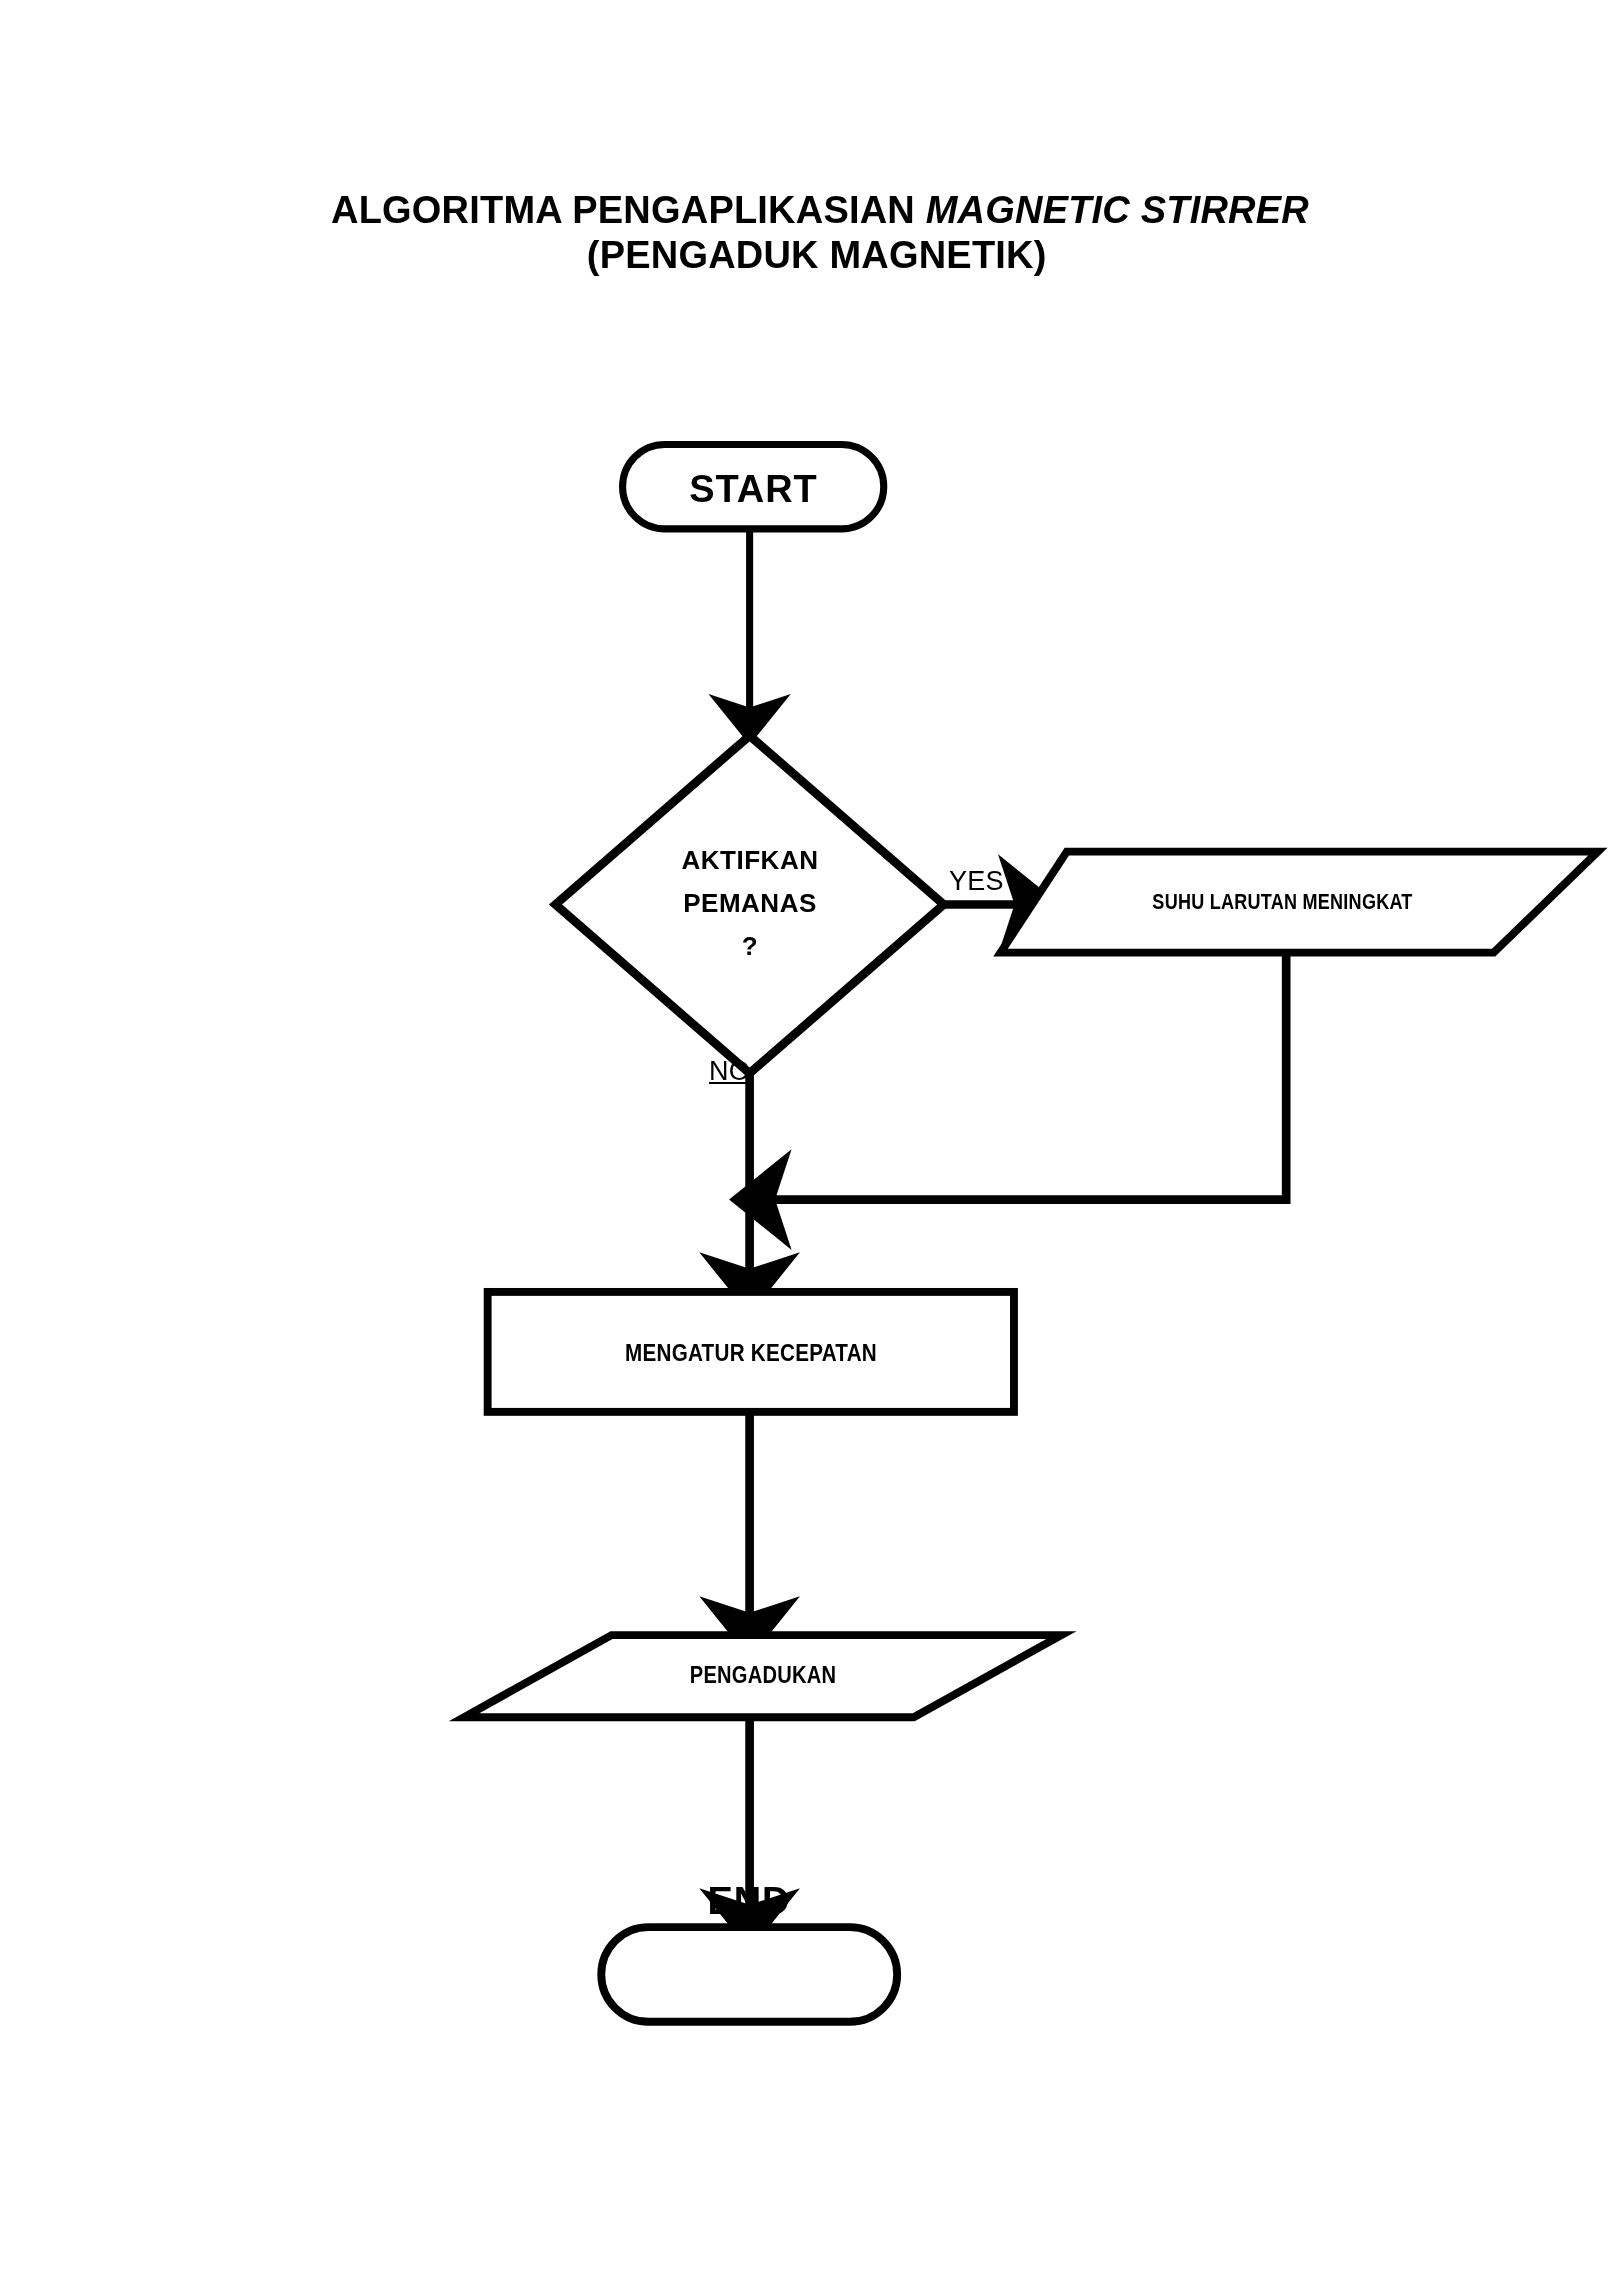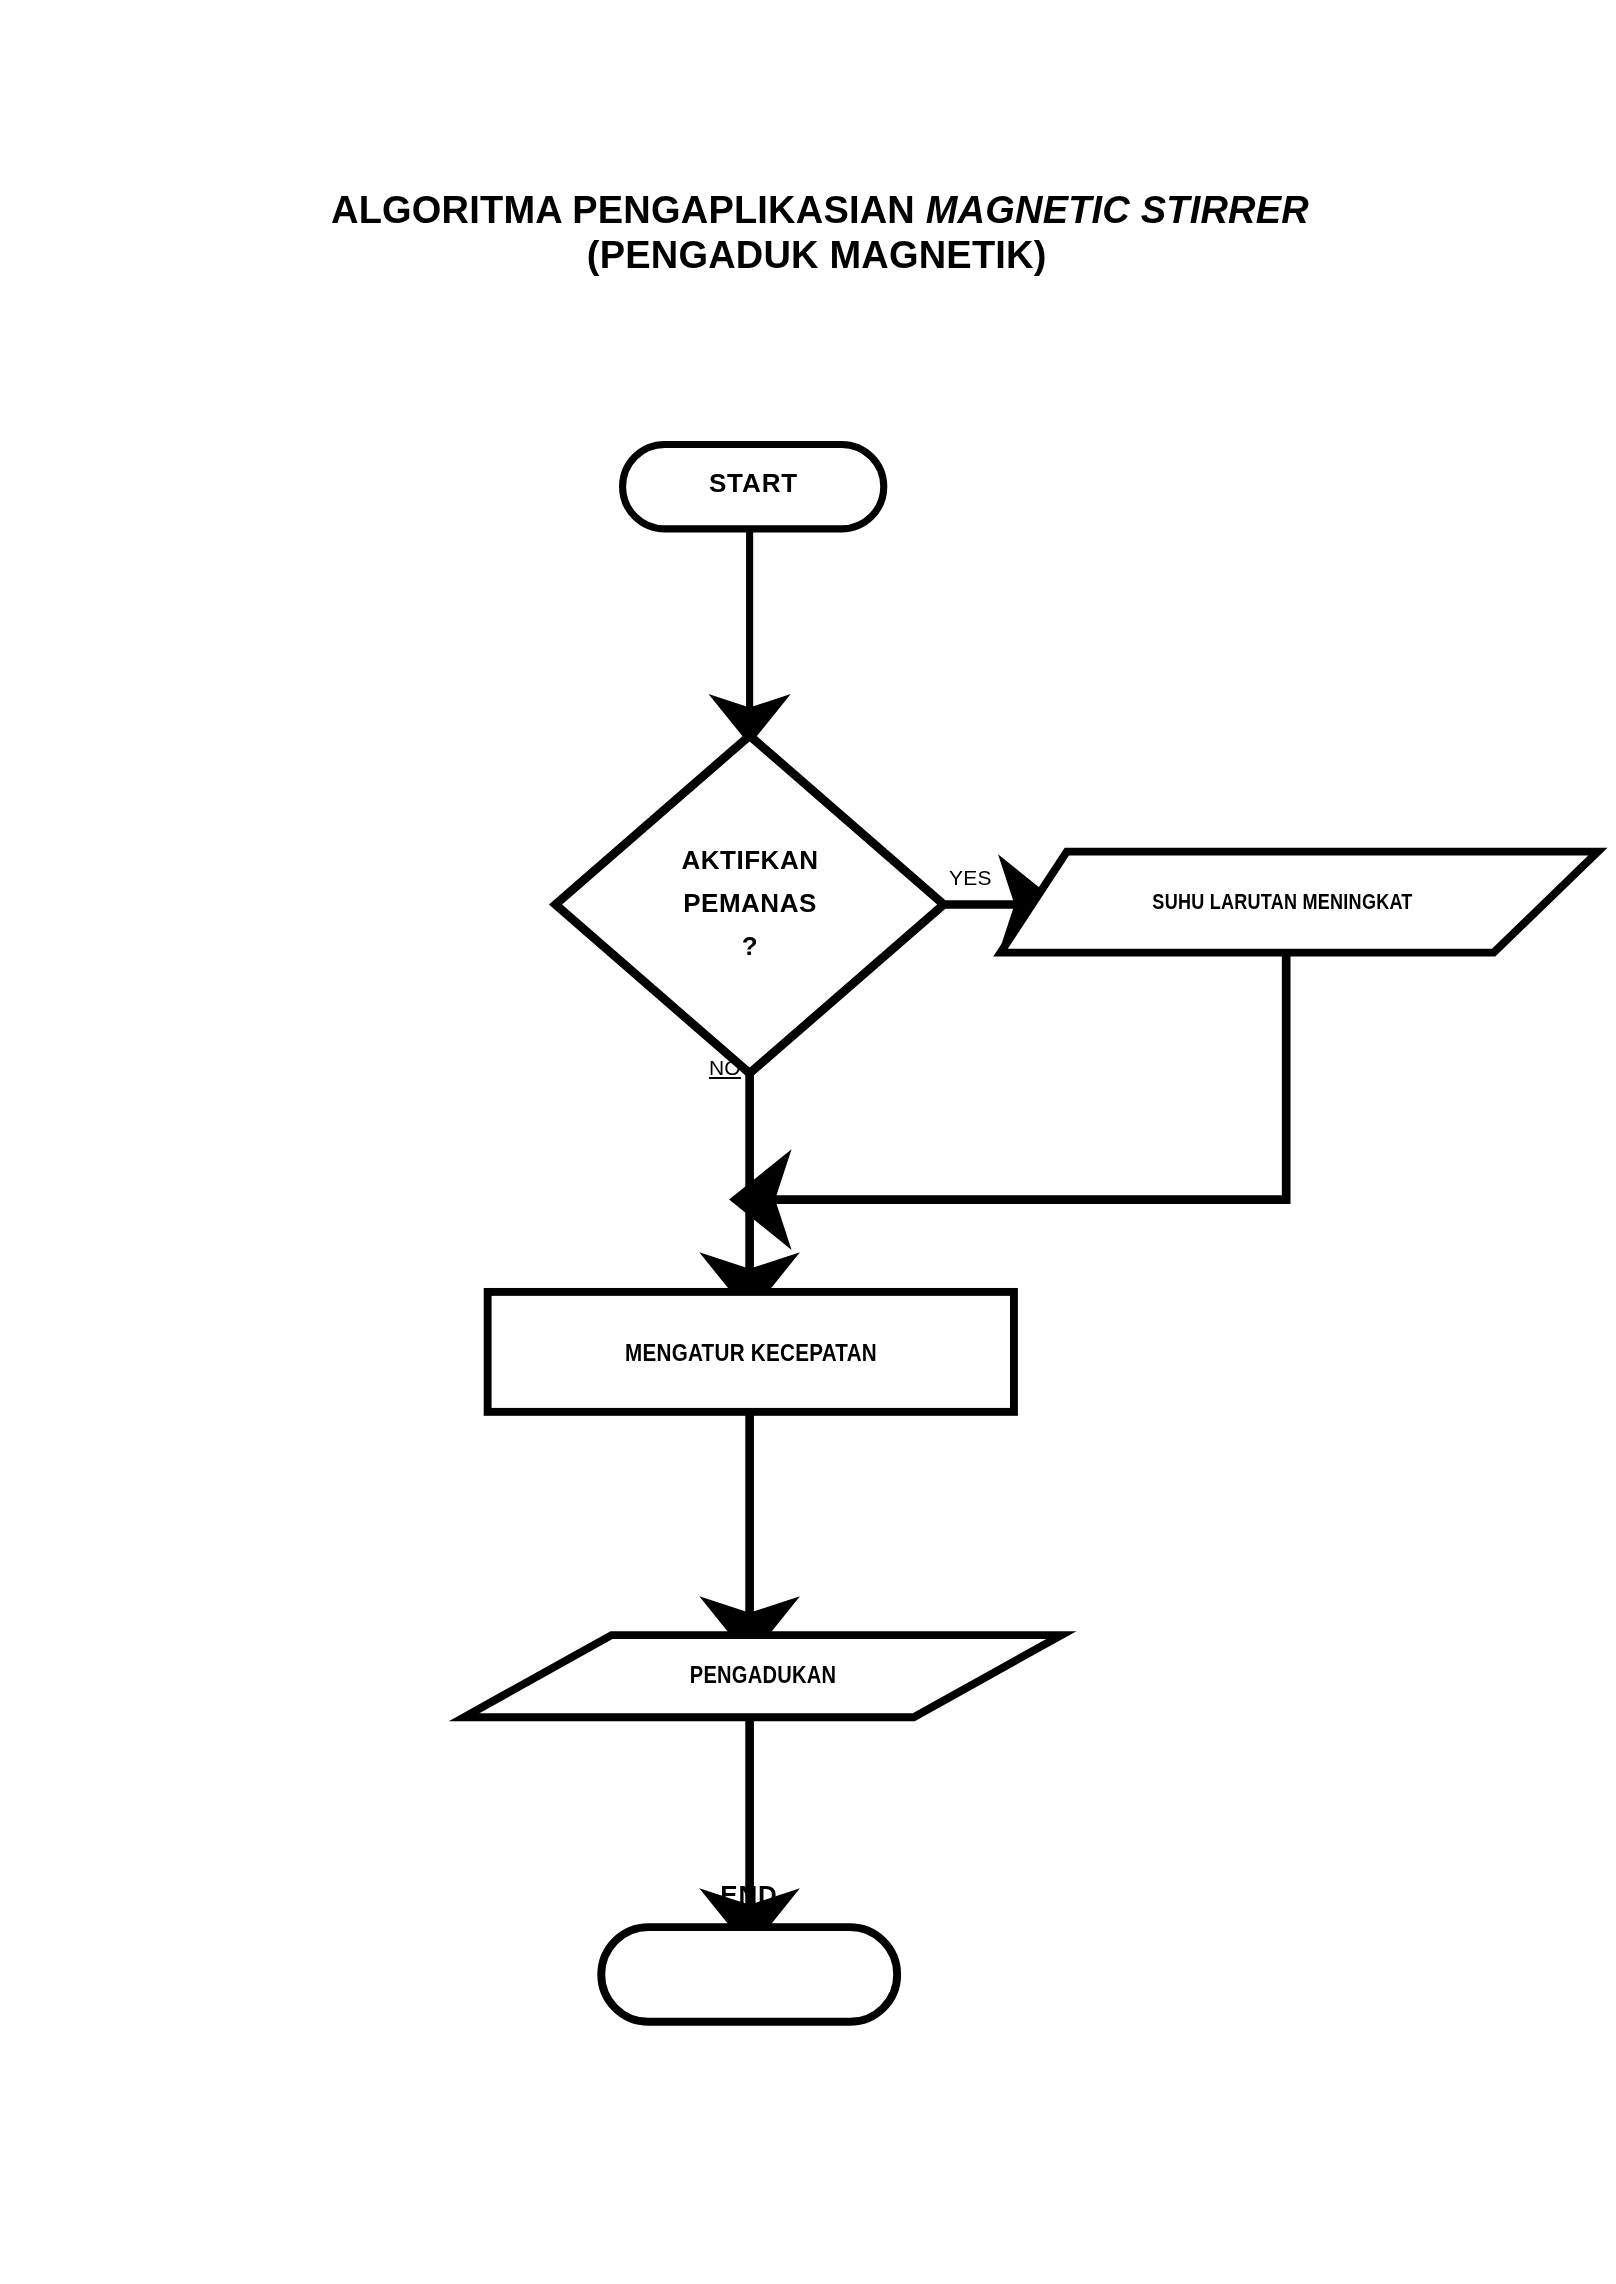--- a/index.html
+++ b/index.html
@@ -52,21 +52,21 @@
   }
 
   
   .node-label {
     position: absolute;
     text-align: center;
     white-space: nowrap;
     pointer-events: none;
   }
   .terminator-label {
-    font-size: 26px;
+    font-size: 38px;
     font-weight: bold;
     letter-spacing: 0.9px;
   }
   .decision-label {
     font-size: 26px;
     font-weight: bold;
     line-height: 1.65;
     letter-spacing: 0.5px;
   }
   .io-label {
@@ -77,21 +77,21 @@
     transform: scaleX(0.82);
   }
   .process-label {
     font-size: 24px;
     font-weight: bold;
     letter-spacing: 0.3px;
     transform: scaleX(0.86);
   }
   .branch-label {
     position: absolute;
-    font-size: 21px;
+    font-size: 27px;
     font-weight: normal;
     letter-spacing: 0.2px;
     white-space: nowrap;
   }
 </style>
 </head>
 <body>
 
 <div id="page">
 

